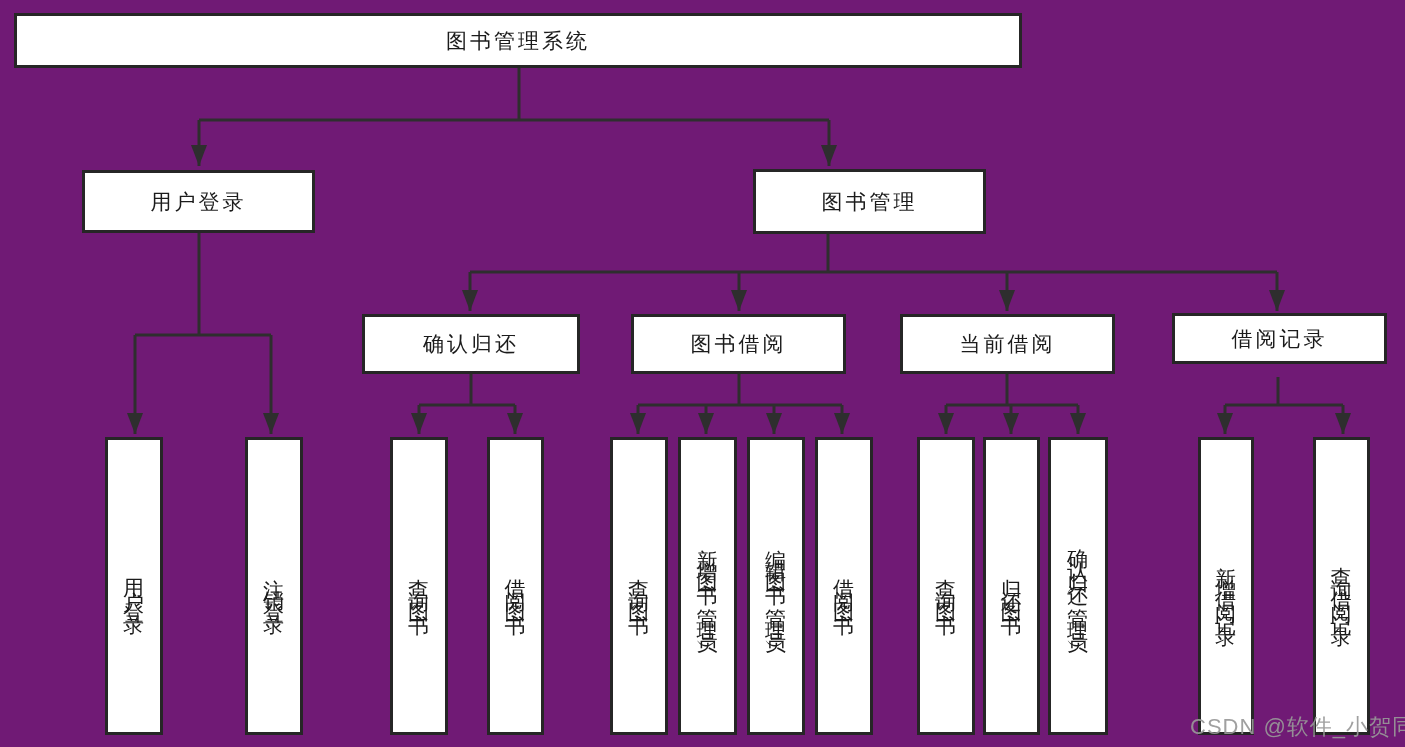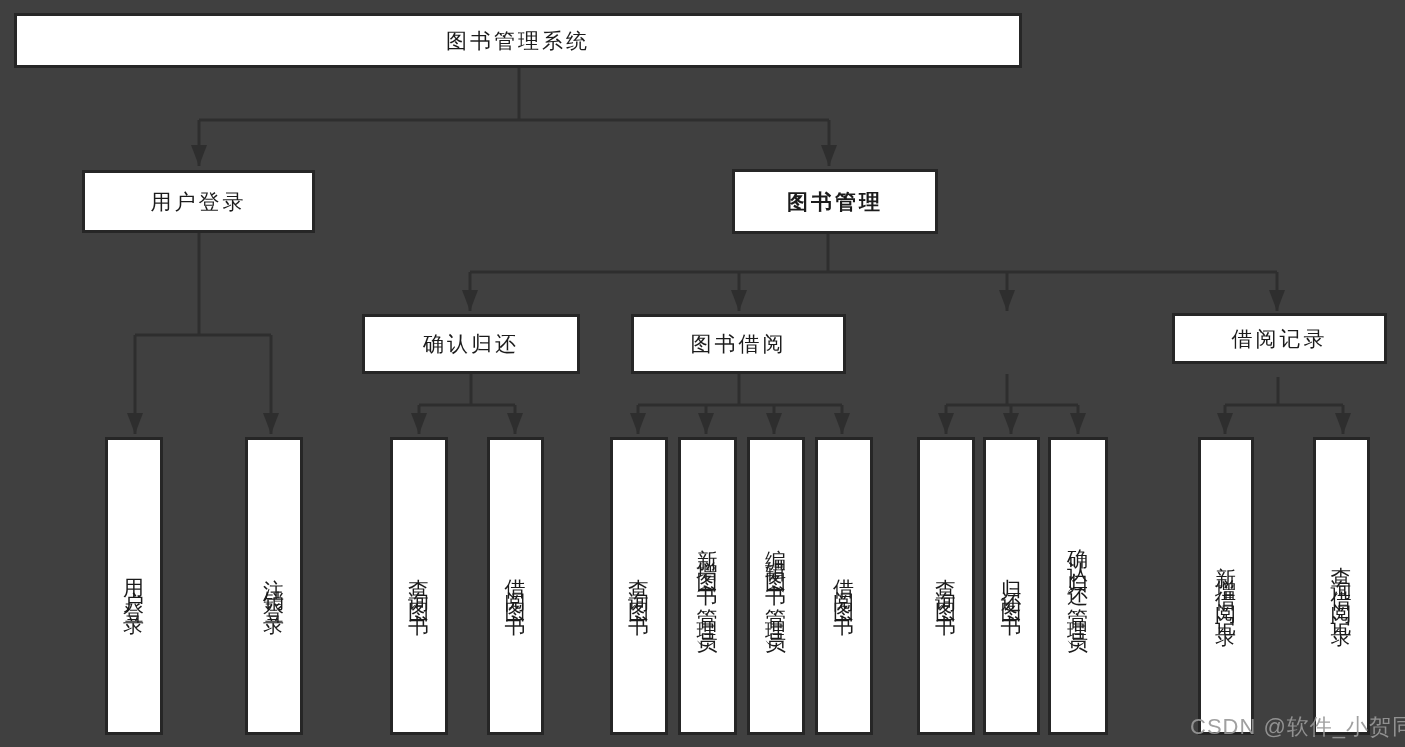--- a/index.html
+++ b/index.html
@@ -1,19 +1,19 @@
 <!DOCTYPE html>
 <html><head>
 <meta charset="utf-8">
 <style>
   html,body { margin:0; padding:0; background:#ffffff; }
   .stage {
     position:relative;
     width:1405px; height:747px;
-    background:#404040;
+    background:#701a75;
     font-family:"Liberation Sans", sans-serif;
     overflow:hidden;
   }
   .stage svg.connectors {
     position:absolute; left:0; top:0; width:1405px; height:747px;
   }
   .box {
     position:absolute;
     box-sizing:border-box;
     border:3px solid #262626;
@@ -21,21 +21,21 @@
     display:flex; align-items:center; justify-content:center;
     color:#1b1b1b;
   }
   .hlabel {
     font-size:21px;
     letter-spacing:3px;
     white-space:nowrap;
   }
   .root  { left:14px;  top:13px;  width:1008px; height:55px; }
   .n2a   { left:82px;  top:170px; width:233px;  height:63px; }
-  .n2b   { left:732px; top:169px; width:206px;  height:65px;font-weight:bold; }
+  .n2b   { left:753px; top:169px; width:233px;  height:65px; }
   .n3a   { left:362px; top:314px; width:218px;  height:60px; }
   .n3b   { left:631px; top:314px; width:215px;  height:60px;text-align:right; }
   .n3c   { left:900px; top:314px; width:215px;  height:60px; }
   .n3d   { left:1172px;top:313px; width:215px;  height:51px; }
   .leaf  { top:437px; height:298px; }
   .vlabel {
     writing-mode:vertical-rl;
     text-orientation:mixed;
     font-size:21px;
     letter-spacing:12px;
@@ -129,20 +129,23 @@
   <div class="box n2b">
     <span class="hlabel">图书管理</span>
   </div>
 
   <div class="box n3a">
     <span class="hlabel">确认归还</span>
   </div>
   <div class="box n3b">
     <span class="hlabel">图书借阅</span>
   </div>
+  <div class="box n3c">
+    <span class="hlabel">当前借阅</span>
+  </div>
   <div class="box n3d">
     <span class="hlabel">借阅记录</span>
   </div>
 
   <div class="box leaf a1">
     <span class="vlabel">用户登录</span>
   </div>
   <div class="box leaf a2">
     <span class="vlabel">注销登录</span>
   </div>

